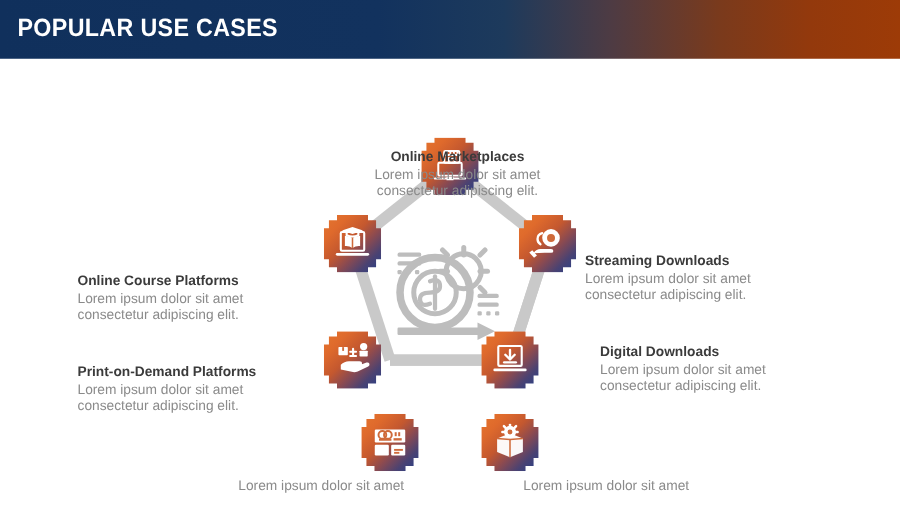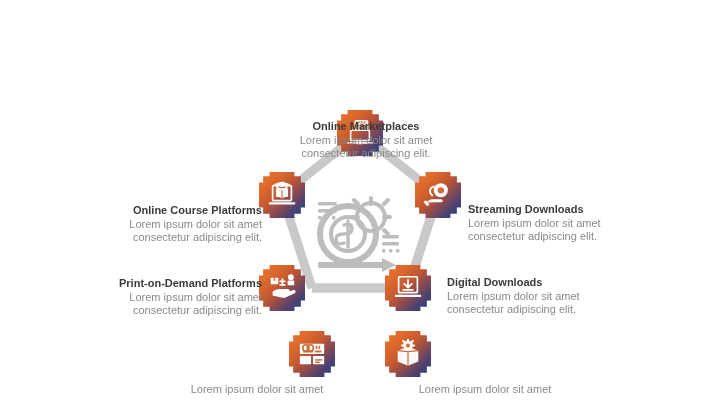--- a/index.html
+++ b/index.html
@@ -43,36 +43,39 @@
   
   .label{position:absolute;width:200px;}
   .label .ttl{
     font-size:11px;font-weight:bold;color:#3b3b3b;line-height:14px;
     margin:0 0 1px 0;white-space:nowrap;
   }
   .label .dsc{
     font-size:11px;color:#8a8a8a;line-height:12.5px;margin:0;
   }
   .label.right{text-align:left;}
-  .label.left{text-align:right;}
+  .label.left{text-align:left;margin-top:15px;}
   .label.center{text-align:center;}
 
   .lbl-marketplaces{left:246px;top:72px;width:240px;}
   .lbl-streaming{left:468px;top:155px;}
-  .lbl-downloads{left:447px;top:228px;}
+  .lbl-downloads{left:480px;top:228px;}
   .lbl-customizable{left:390px;top:336px;width:190px;}
   .lbl-subscription{left:162px;top:336px;width:190px;}
   .lbl-print{left:62px;top:229px;}
   .lbl-course{left:62px;top:156px;}
 </style>
 </head>
 <body>
 
 <div id="slide">
 
+  <div id="header">
+    <div id="header-title">POPULAR USE CASES</div>
+  </div>
 
   <div id="stage">
 
     <svg id="ring-svg" viewBox="0 0 720 358">
       <defs>
         <linearGradient id="hexgrad" x1="0" y1="0" x2="1" y2="1">
           <stop offset="0%" stop-color="#e4762f"></stop>
           <stop offset="25%" stop-color="#dd6a2c"></stop>
           <stop offset="48%" stop-color="#bc5633"></stop>
           <stop offset="68%" stop-color="#6a4661"></stop>

